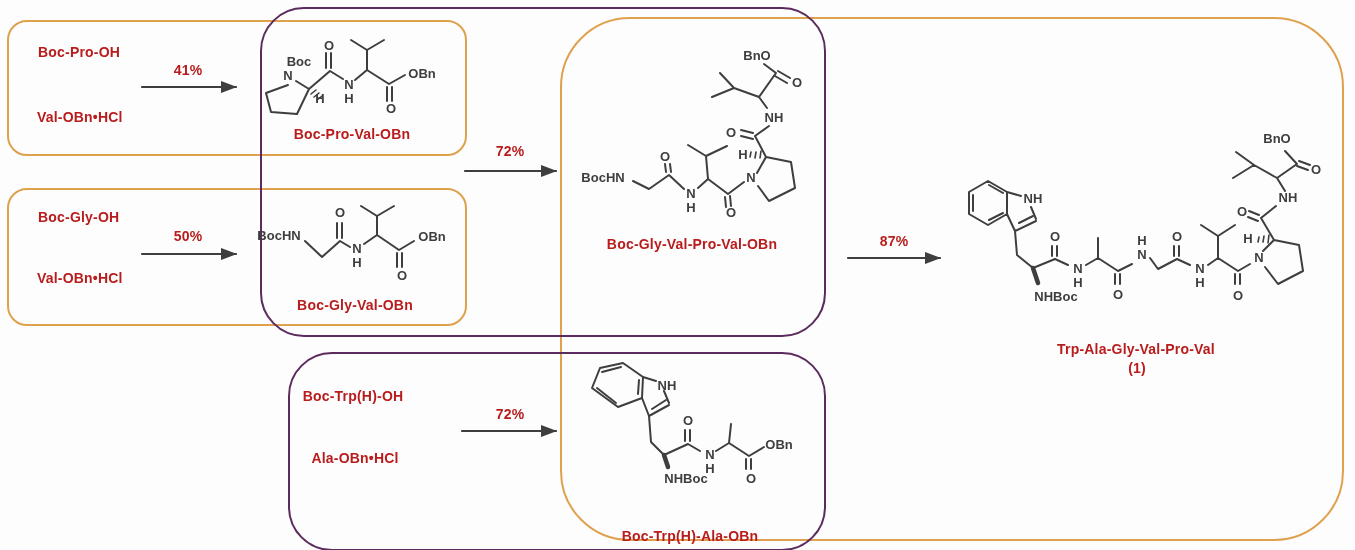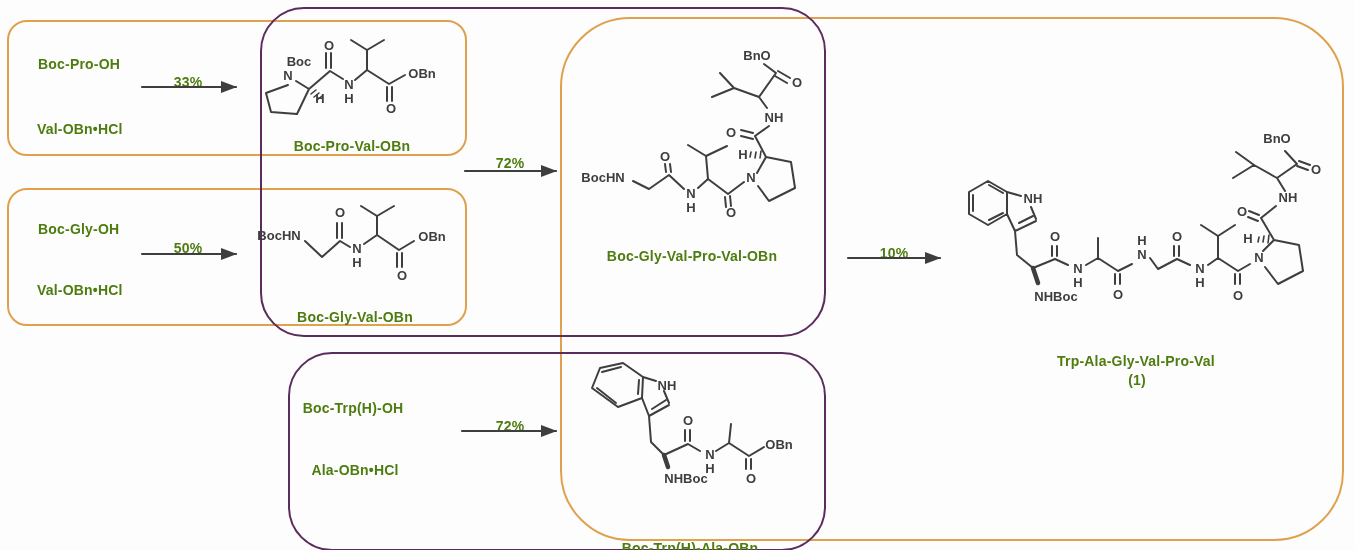--- a/index.html
+++ b/index.html
@@ -2,21 +2,21 @@
 <html><head>
 <meta charset="utf-8">
 <style>
   html,body{margin:0;padding:0;background:#ffffff;}
   #canvas{position:relative;width:1355px;height:550px;background:#fdfdfd;overflow:hidden;
           font-family:"Liberation Sans",sans-serif;}
   .box{position:absolute;background:transparent;}
   .box.orange{border:2px solid #DFA14D;}
   .box.purple{border:2px solid #5C2B5E;}
   .lbl{position:absolute;transform:translate(-50%,-50%);font-weight:700;font-size:14px;
-       color:#4d7c0f;white-space:nowrap;letter-spacing:0.2px;margin-top:12px;}
+       color:#b91c1c;white-space:nowrap;letter-spacing:0.2px;}
   .lbl.leftal{transform:translateY(-50%);}
   svg#draw{position:absolute;left:0;top:0;}
   svg#draw path, svg#draw line{stroke:#3E3E3E;stroke-width:2;fill:none;stroke-linecap:round;stroke-linejoin:round;}
   svg#draw path.wedge{stroke-width:4.5;}
   svg#draw path.hash{stroke-width:1.6;}
   svg#draw line.arrow{stroke-width:2.2;}
   svg#draw text{font-family:"Liberation Sans",sans-serif;font-weight:700;font-size:13px;
        fill:#3E3E3E;text-anchor:middle;}
 </style>
 </head>
@@ -25,37 +25,37 @@
 <div id="canvas">
 
   <div class="box orange" style="left:7px;top:20px;width:456px;height:132px;border-radius:20px;"></div>
   <div class="box orange" style="left:7px;top:188px;width:456px;height:134px;border-radius:20px;"></div>
   <div class="box orange" style="left:560px;top:17px;width:780px;height:520px;border-radius:70px;"></div>
   <div class="box purple" style="left:260px;top:7px;width:562px;height:326px;border-radius:44px;"></div>
   <div class="box purple" style="left:288px;top:352px;width:534px;height:195px;border-radius:44px;"></div>
 
   <div class="lbl leftal" style="left:38px;top:52px">Boc-Pro-OH</div>
   <div class="lbl leftal" style="left:37px;top:117px">Val-OBn•HCl</div>
-  <div class="lbl" style="left:188px;top:70px">33%</div>
+  <div class="lbl" style="left:188px;top:70px">41%</div>
   <div class="lbl" style="left:352px;top:134px">Boc-Pro-Val-OBn</div>
 
   <div class="lbl leftal" style="left:38px;top:217px">Boc-Gly-OH</div>
   <div class="lbl leftal" style="left:37px;top:278px">Val-OBn•HCl</div>
   <div class="lbl" style="left:188px;top:236px">50%</div>
   <div class="lbl" style="left:355px;top:305px">Boc-Gly-Val-OBn</div>
 
   <div class="lbl" style="left:510px;top:151px">72%</div>
   <div class="lbl" style="left:692px;top:244px">Boc-Gly-Val-Pro-Val-OBn</div>
 
   <div class="lbl" style="left:353px;top:396px">Boc-Trp(H)-OH</div>
   <div class="lbl" style="left:355px;top:458px">Ala-OBn•HCl</div>
   <div class="lbl" style="left:510px;top:414px">72%</div>
   <div class="lbl" style="left:690px;top:536px">Boc-Trp(H)-Ala-OBn</div>
 
-  <div class="lbl" style="left:894px;top:241px">10%</div>
+  <div class="lbl" style="left:894px;top:241px">87%</div>
   <div class="lbl" style="left:1136px;top:349px">Trp-Ala-Gly-Val-Pro-Val</div>
   <div class="lbl" style="left:1137px;top:368px">(1)</div>
 
   <svg id="draw" width="1355" height="550" viewBox="0 0 1355 550">
     <defs>
       <marker id="arr" markerWidth="17" markerHeight="13" refX="15" refY="6" orient="auto" markerUnits="userSpaceOnUse">
         <path d="M0,0 L16,6 L0,12 z" style="fill:#3E3E3E;stroke:none"></path>
       </marker>
     </defs>
 

